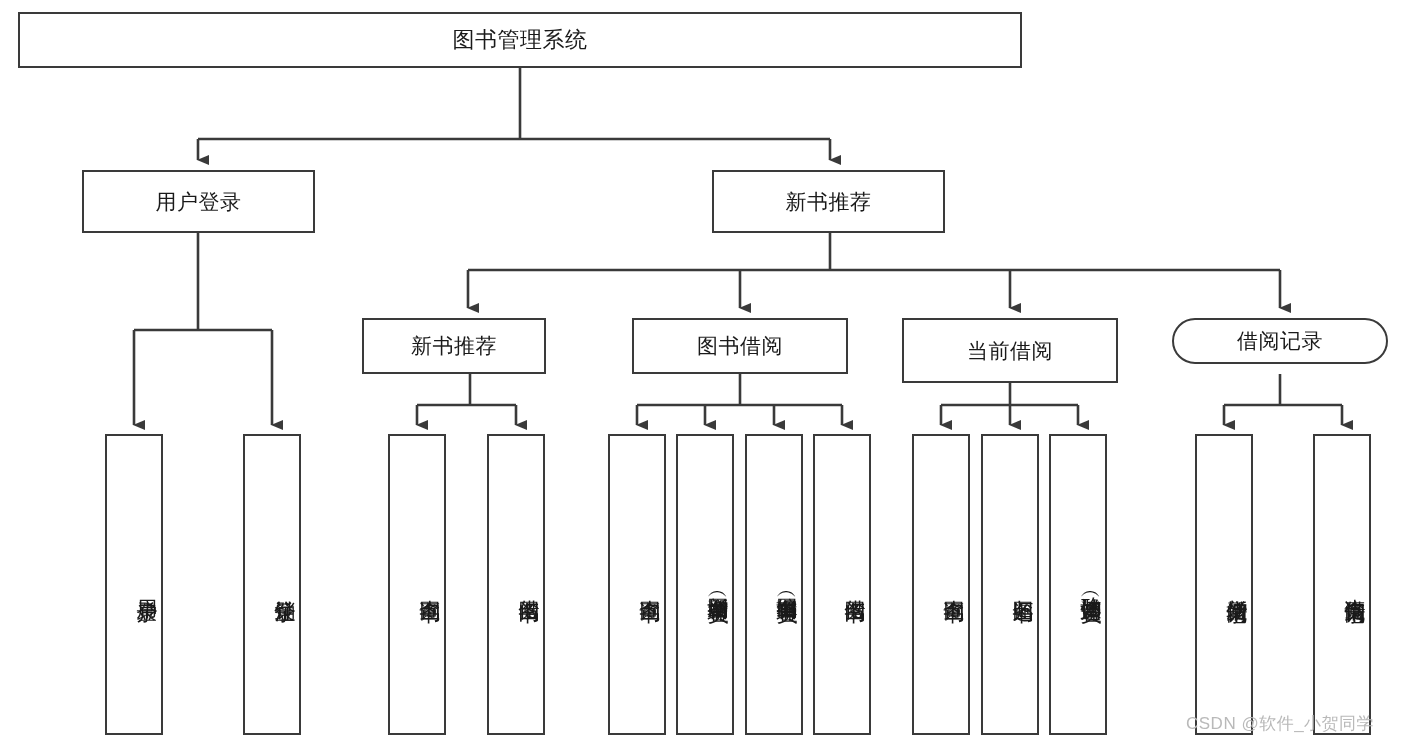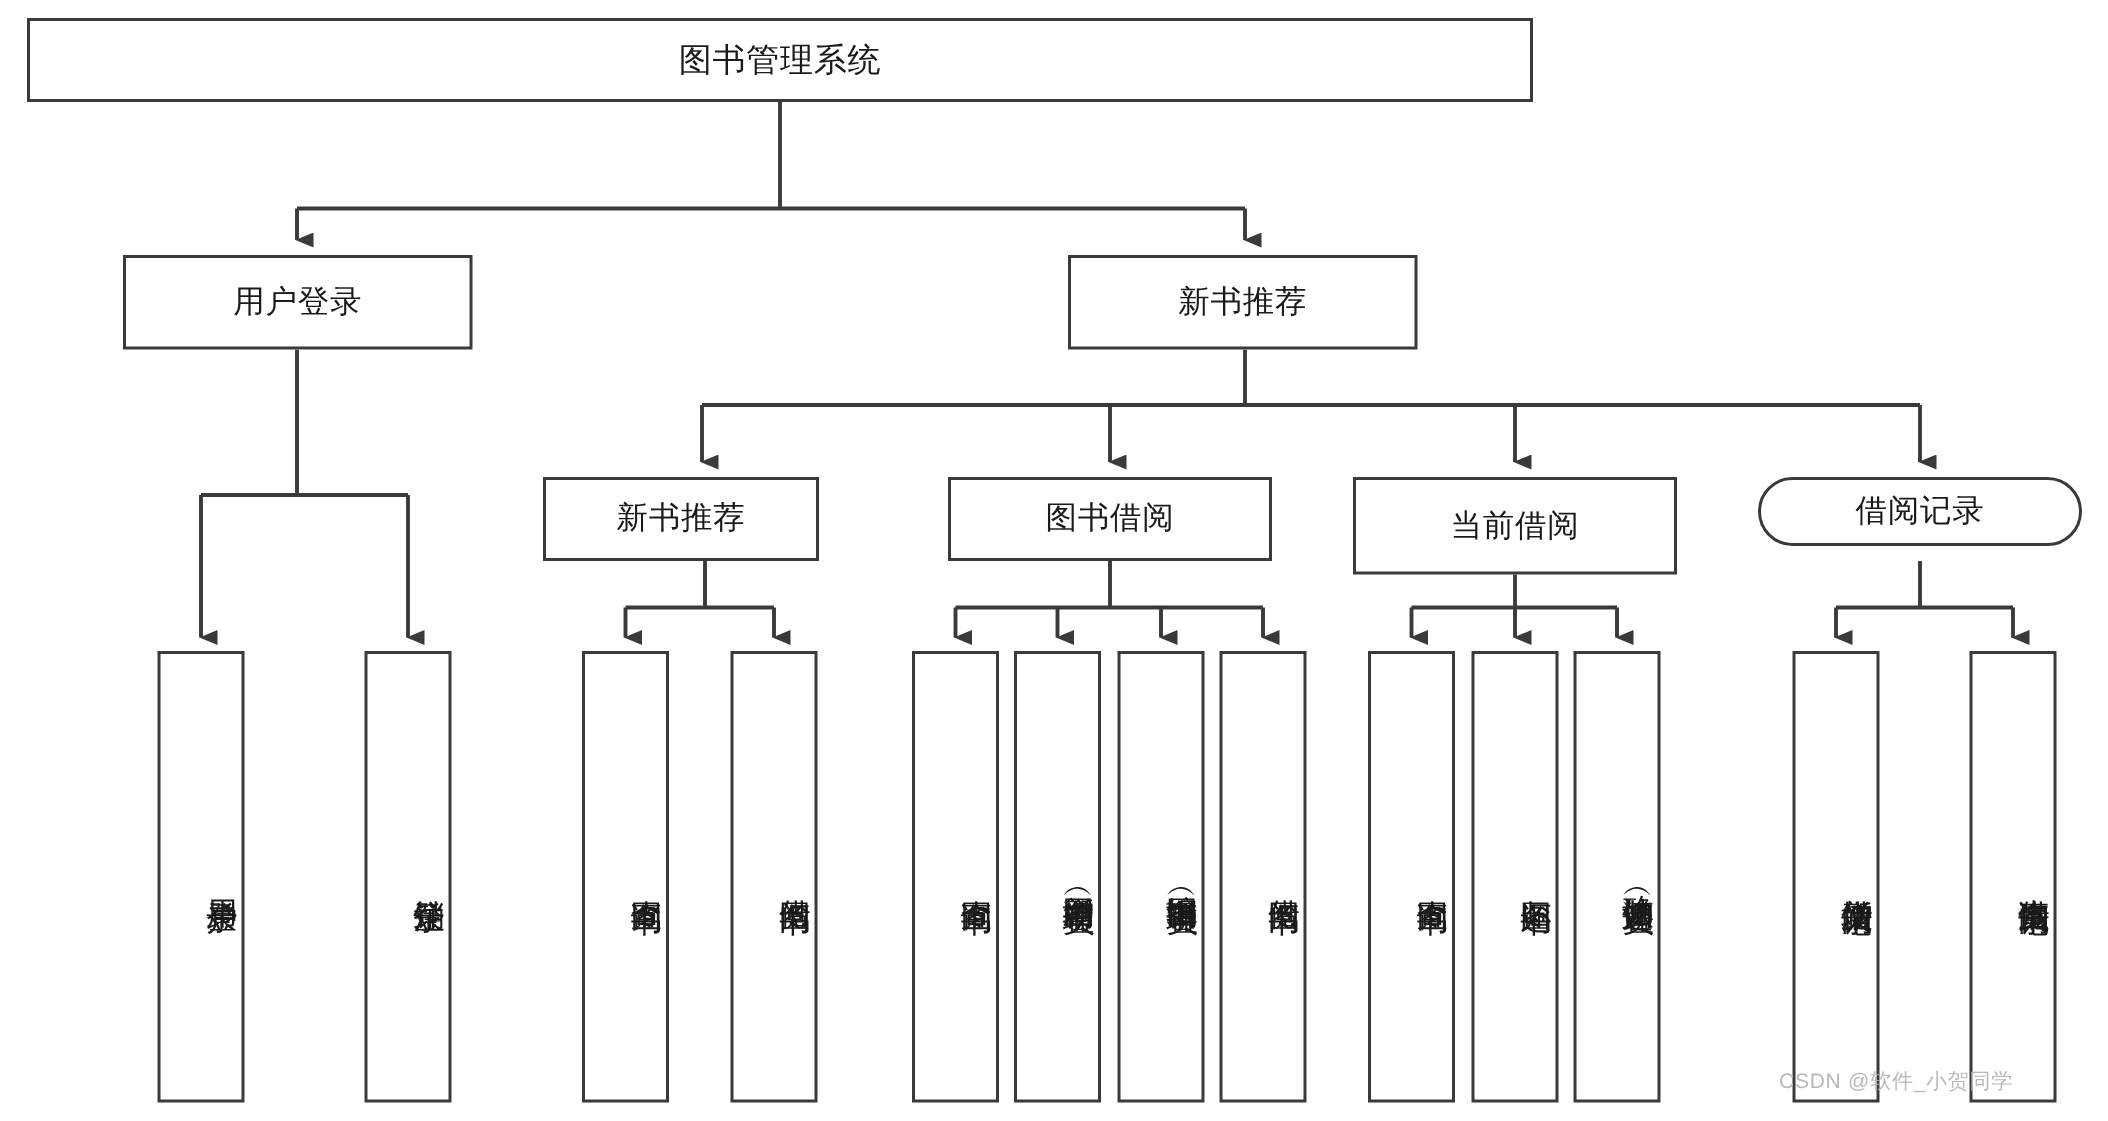--- a/index.html
+++ b/index.html
@@ -58,21 +58,21 @@
     align-items: flex-start;
     justify-content: center;
   }
   .node.vertical.tall-text {
     align-items: flex-start;
   }
   .watermark {
     position: absolute;
     left: 1186px;
     top: 712px;
-    font-size: 14px;
+    font-size: 17px;
     color: #b9b9b9;
     letter-spacing: 0.5px;
     white-space: nowrap;
     z-index: 3;
     font-family: "Liberation Sans", "DejaVu Sans", sans-serif;
   }
 </style>
 </head>
 <body>
 

